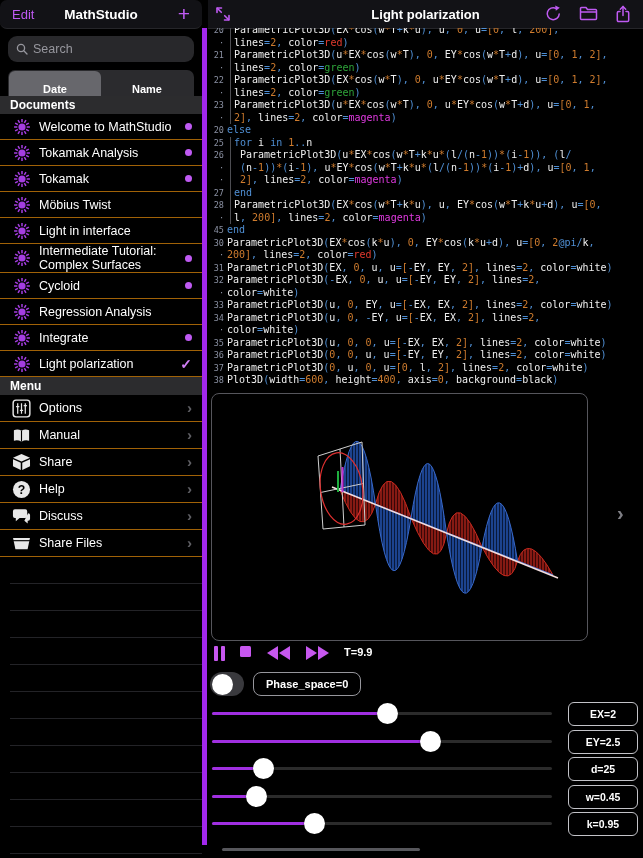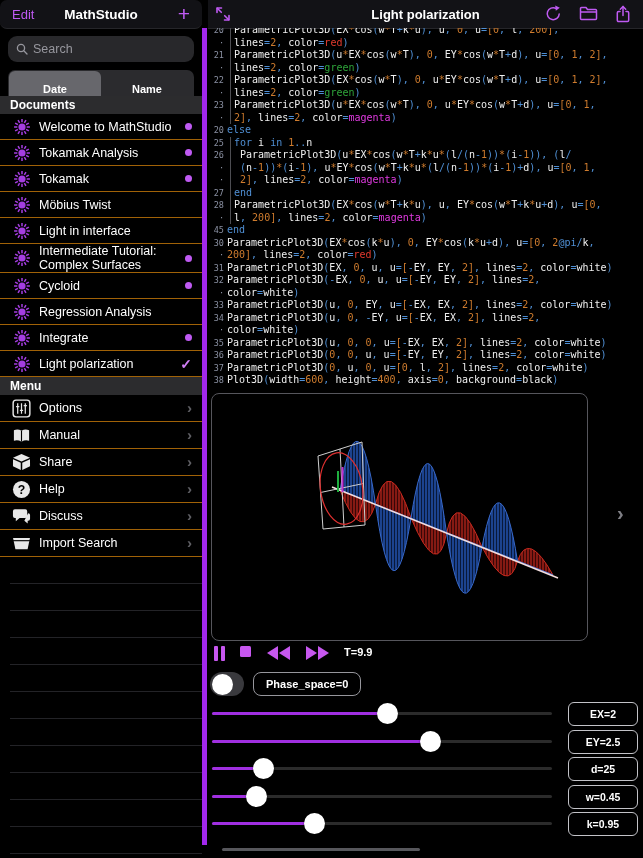--- a/index.html
+++ b/index.html
@@ -369,21 +369,21 @@
      <span class="lbl">Discuss</span>
      <span class="chev">›</span>
           </div>
           <div class="row" style="min-height:27px">
      <span class="ic">
               <svg width="19" height="15" viewBox="0 0 20 16">
                 <polygon points="1,2 19,2 16.5,14 3.5,14" fill="#e8e8e8"></polygon>
                 <line x1="1" y1="5" x2="19" y2="5" stroke="#000" stroke-width="1.2"></line>
               </svg>
             </span>
-     <span class="lbl">Import Search</span>
+     <span class="lbl">Share Files</span>
      <span class="chev">›</span>
           </div>
         </div>
       <div id="empty-rows">
           <div class="empty-sep"></div>
           <div class="empty-sep"></div>
           <div class="empty-sep"></div>
           <div class="empty-sep"></div>
           <div class="empty-sep"></div>
           <div class="empty-sep"></div>

